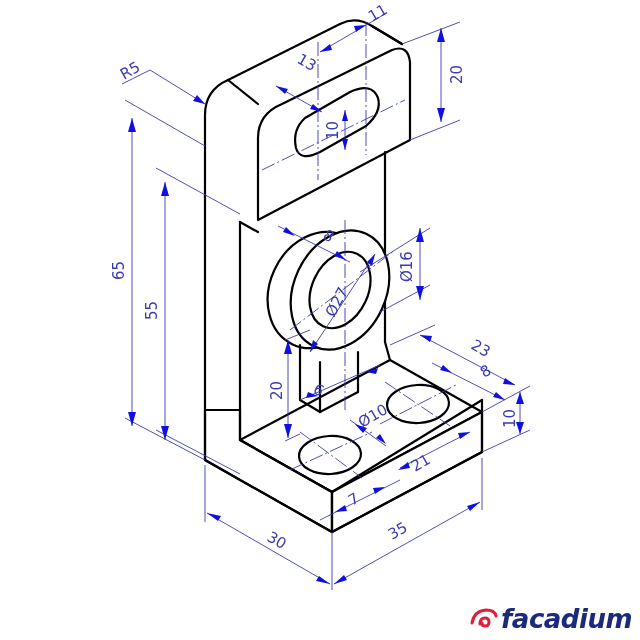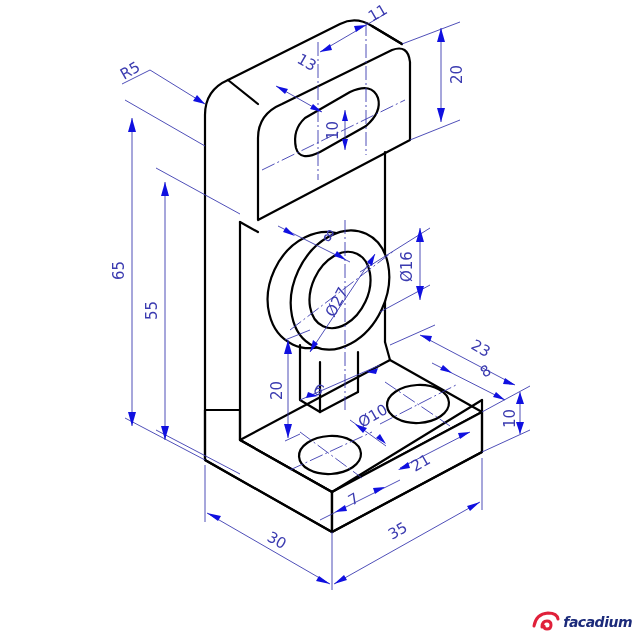--- a/index.html
+++ b/index.html
@@ -5,21 +5,21 @@
   html, body { margin: 0; padding: 0; background: #ffffff; }
   body { width: 640px; height: 640px; overflow: hidden; position: relative; font-family: "DejaVu Sans", sans-serif; }
   #drawing { position: absolute; left: 0; top: 0; width: 640px; height: 640px; }
   .obj { fill: none; stroke: #000; stroke-width: 2.2; stroke-linejoin: round; stroke-linecap: round; }
   .objfill { fill: #ffffff; stroke: #000; stroke-width: 2.2; stroke-linejoin: round; }
   .dim { fill: none; stroke: #3b3bb0; stroke-width: 0.9; }
   .center { fill: none; stroke: #3b3bb0; stroke-width: 0.9; stroke-dasharray: 14 3 2 3; }
   .arrow { fill: #1010e0; stroke: none; }
   .dimtext { fill: #3b3bb0; font-family: "DejaVu Sans", sans-serif; font-size: 15px; }
   .logo { position: absolute; right: 8px; bottom: 6px; display: flex; align-items: center; gap: 3px; }
-  .logo-text { font-family: "DejaVu Sans", sans-serif; font-weight: bold; font-style: italic; font-size: 14px; color: #1b2a7a; letter-spacing: -0.5px; }
+  .logo-text { font-family: "DejaVu Sans", sans-serif; font-weight: bold; font-style: italic; font-size: 26px; color: #1b2a7a; letter-spacing: -0.5px; }
 </style>
 </head>
 <body>
 
 <svg id="drawing" viewBox="0 0 640 640" xmlns="http://www.w3.org/2000/svg">
 
   <g>
 
     <polygon class="objfill" points="240,440 332,492 482,412 390,360"></polygon>
     <polygon class="objfill" points="205,460 332,532 332,492 240,440 240,410 205,410"></polygon>

